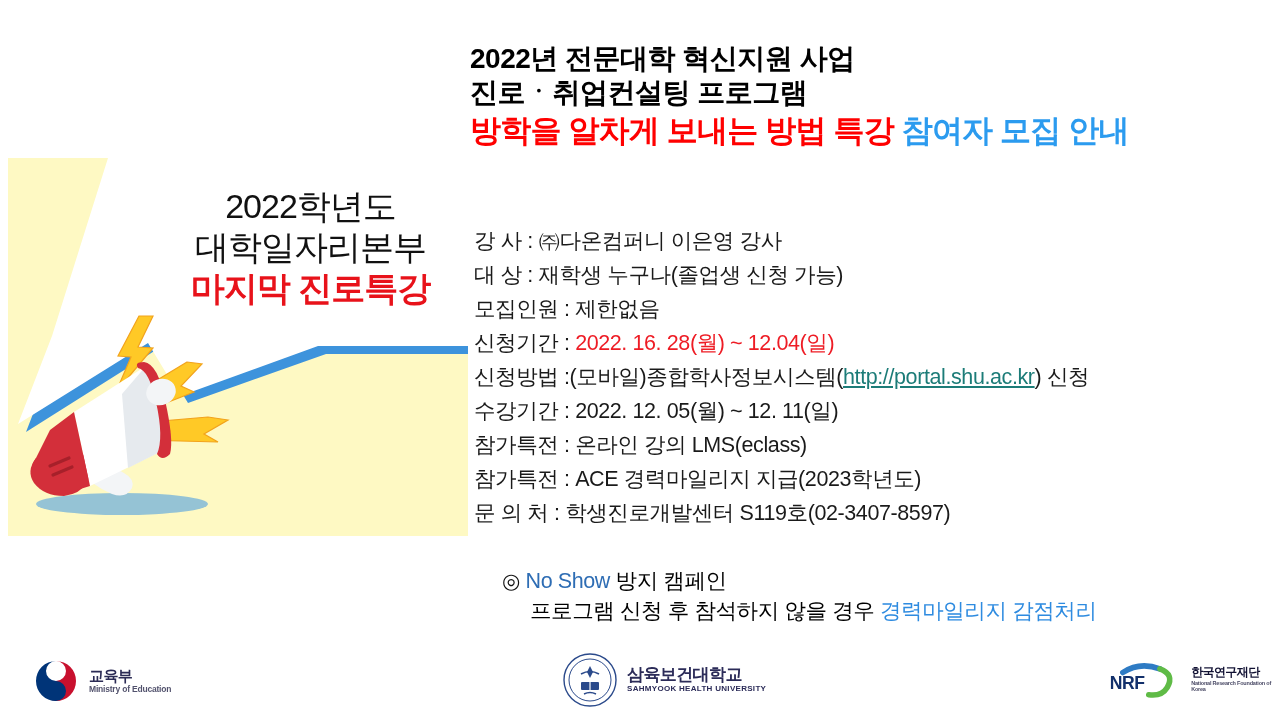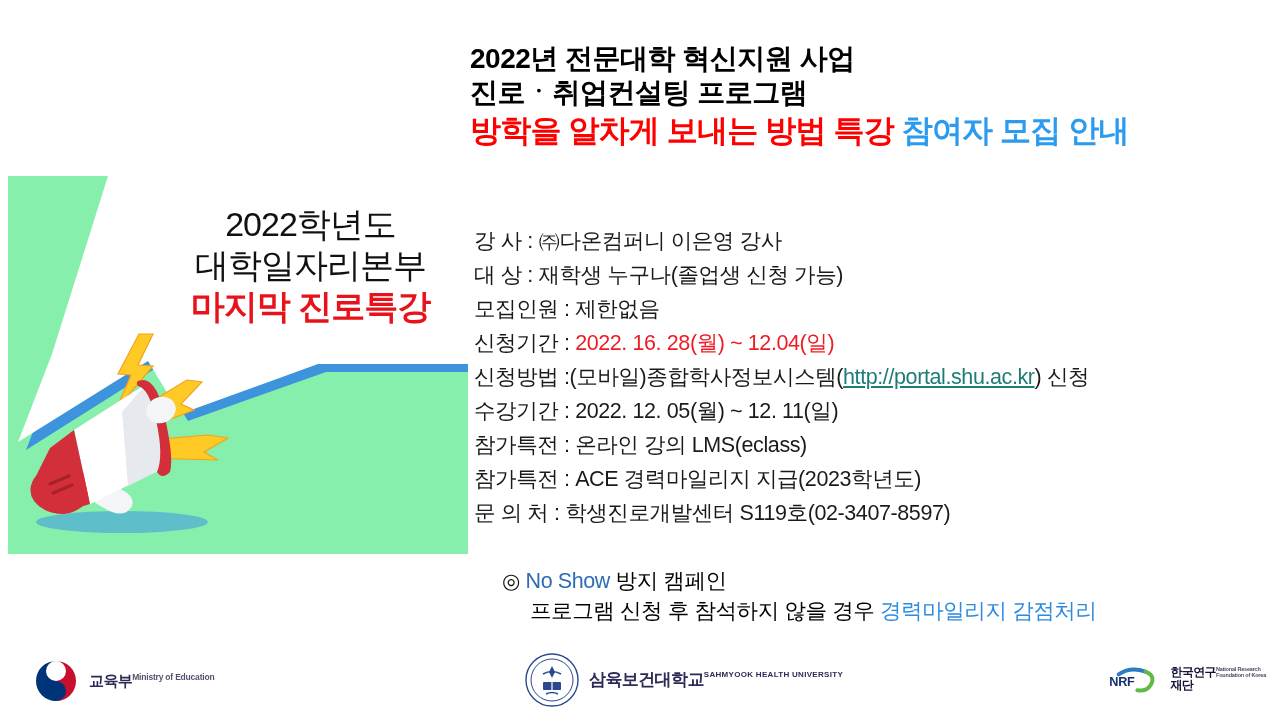--- a/index.html
+++ b/index.html
@@ -40,24 +40,24 @@
     white-space: nowrap;
     margin-top: 2px;
   }
   .title-red { color: #FF0000; margin-top: 46px; }
   .title-blue { color: #2B9BEF; }
 
   
   #left-panel {
     position: absolute;
     left: 8px;
-    top: 176px;
+    top: 158px;
     width: 460px;
     height: 378px;
-    background: #86efac;
+    background: #fef9c3;
     overflow: hidden;
   }
   
   #bubble-shadow {
     position: absolute;
     left: 0;
     top: 0;
     width: 460px;
     height: 378px;
     background: #3D93DC;
@@ -177,42 +177,42 @@
     width: 1280px;
     height: 72px;
   }
   .logo-group {
     position: absolute;
     display: flex;
     align-items: center;
     gap: 9px;
   }
   #logo-moe   { left: 32px;  top: 9px; }
-  #logo-univ  { left: 524px; top: 4px; }
+  #logo-univ  { left: 562px; top: 4px; }
   #logo-nrf   { left: 1108px; top: 10px; }
 
   .logo-text-ko {
     font-size: 15px;
     font-weight: bold;
     color: #2b2b55;
     letter-spacing: -0.6px;
     line-height: 1.1;
   }
   .logo-text-en {
     font-size: 8.5px;
     font-weight: bold;
     color: #53536e;
     letter-spacing: -0.2px;
     line-height: 1.1;
   }
   #logo-univ .logo-text-ko { font-size: 17px; color: #2b2b58; }
   #logo-univ .logo-text-en { font-size: 8px; color: #2b2b58; letter-spacing: 0.3px; }
   #logo-nrf .logo-text-ko  { font-size: 12px; color: #111133; }
   #logo-nrf .logo-text-en  { font-size: 5.5px; color: #4a4a66; }
-  .logo-stack { display: flex; flex-direction: row; justify-content: flex-start; }
+  .logo-stack { display: flex; flex-direction: column; justify-content: flex-start; }
 </style>
 </head>
 <body>
 
 <div id="header-block">
   <div class="title-line-1">2022년 전문대학 혁신지원 사업</div>
   <div class="title-line-2">진로ㆍ취업컨설팅 프로그램</div>
   <div class="title-line-3">
     <span class="title-red">방학을 알차게 보내는 방법 특강</span>
     <span class="title-blue">참여자 모집 안내</span>

